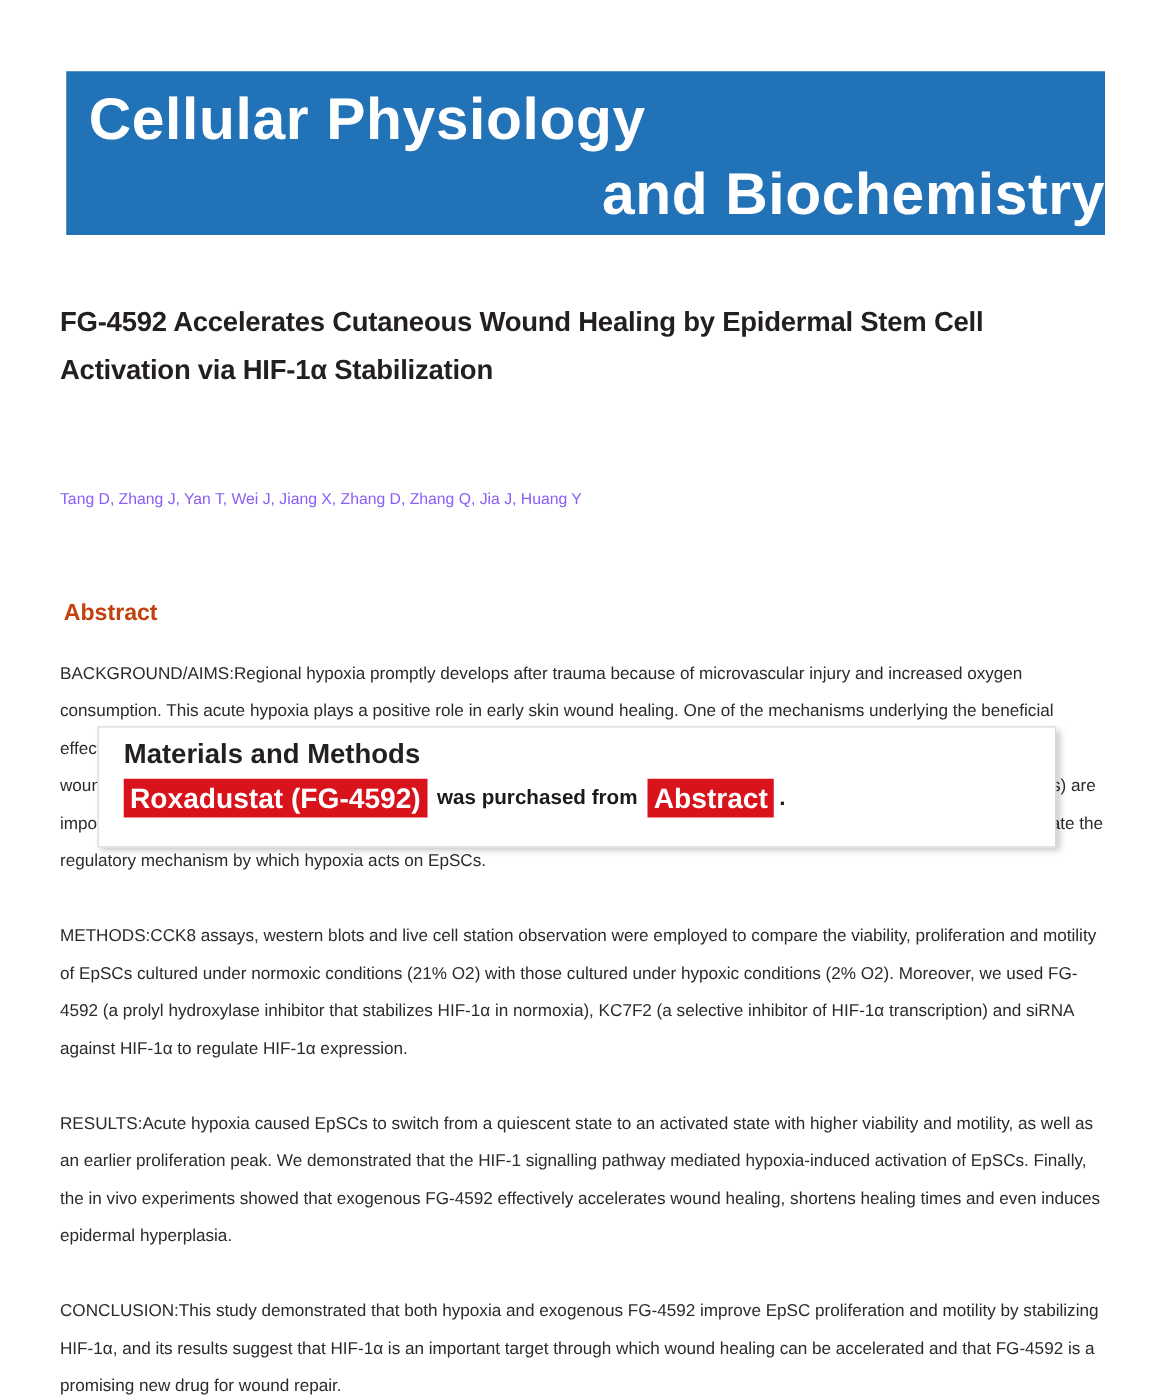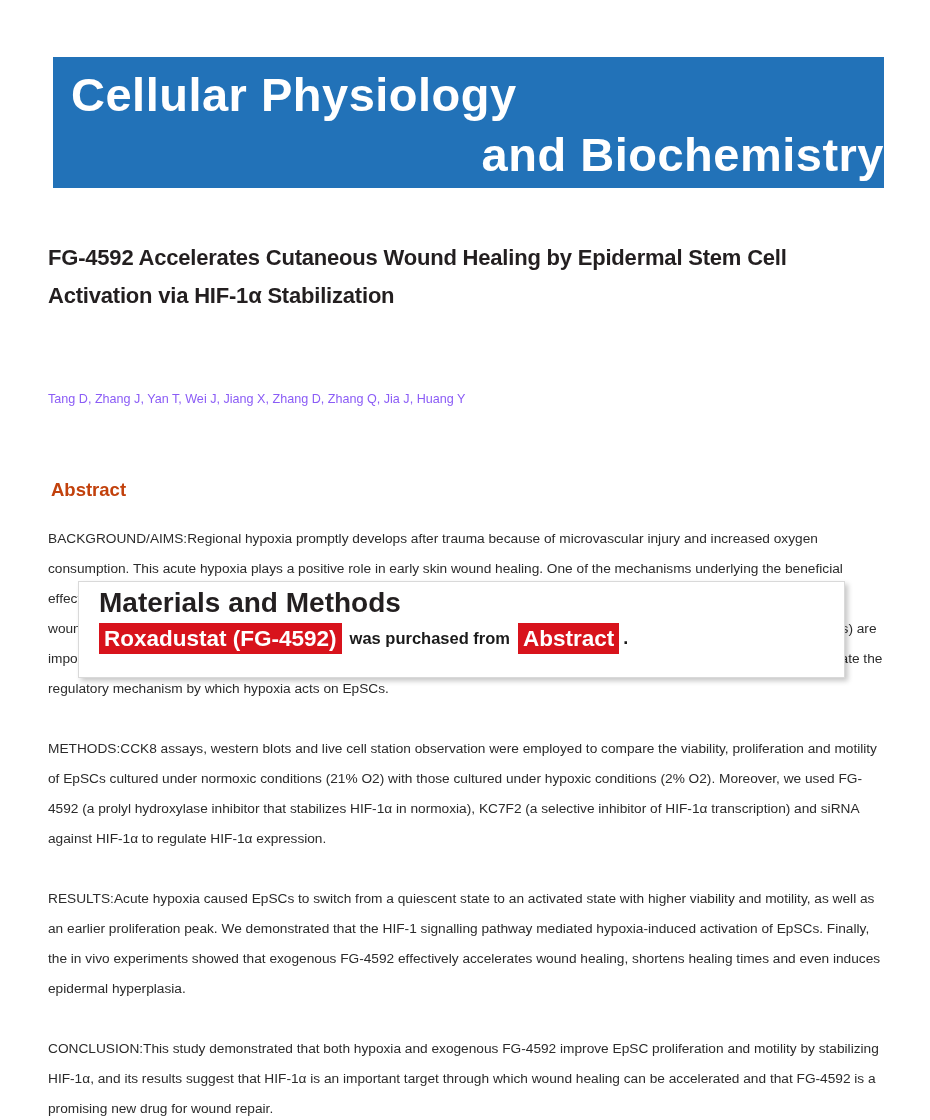--- a/index.html
+++ b/index.html
@@ -106,21 +106,21 @@
     top: 581px;
     width: 767px;
     height: 97px;
     background: #ffffff;
     border: 1px solid #d9d9d9;
     box-shadow: 3px 3px 5px rgba(0,0,0,0.22);
     padding: 6px 0 0 0;
   }
   #annotation-overlay .overlay-heading {
     font-weight: bold;
-    font-size: 28px;
+    font-size: 22px;
     line-height: 30px;
     color: #231f20;
     margin: 0 0 4px 20px;
     white-space: nowrap;
   }
   #annotation-overlay .overlay-sentence {
     margin: 0 0 0 20px;
     white-space: nowrap;
     line-height: 32px;
     font-size: 0;

